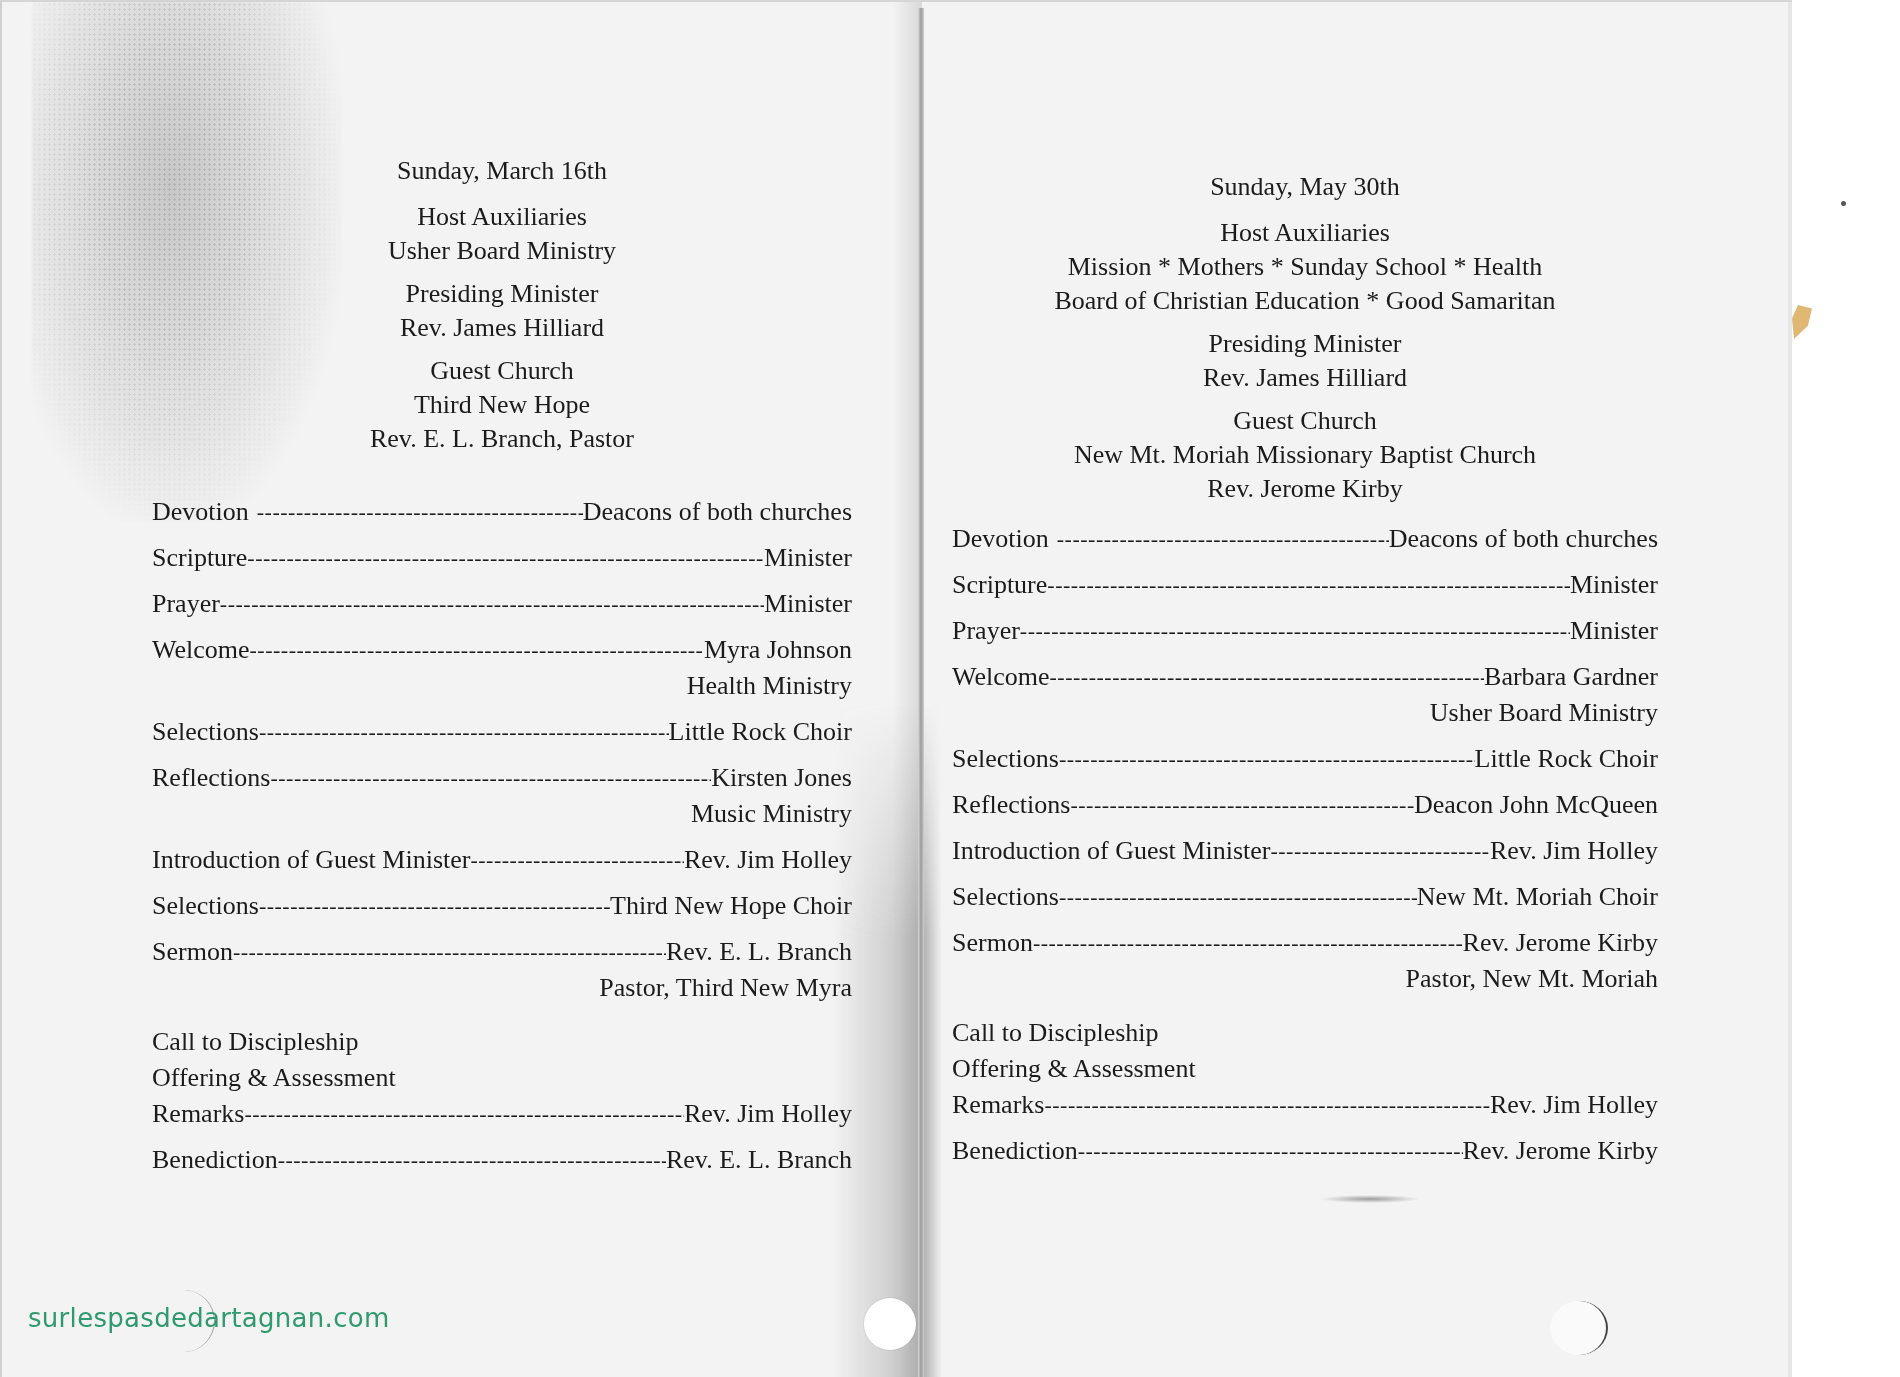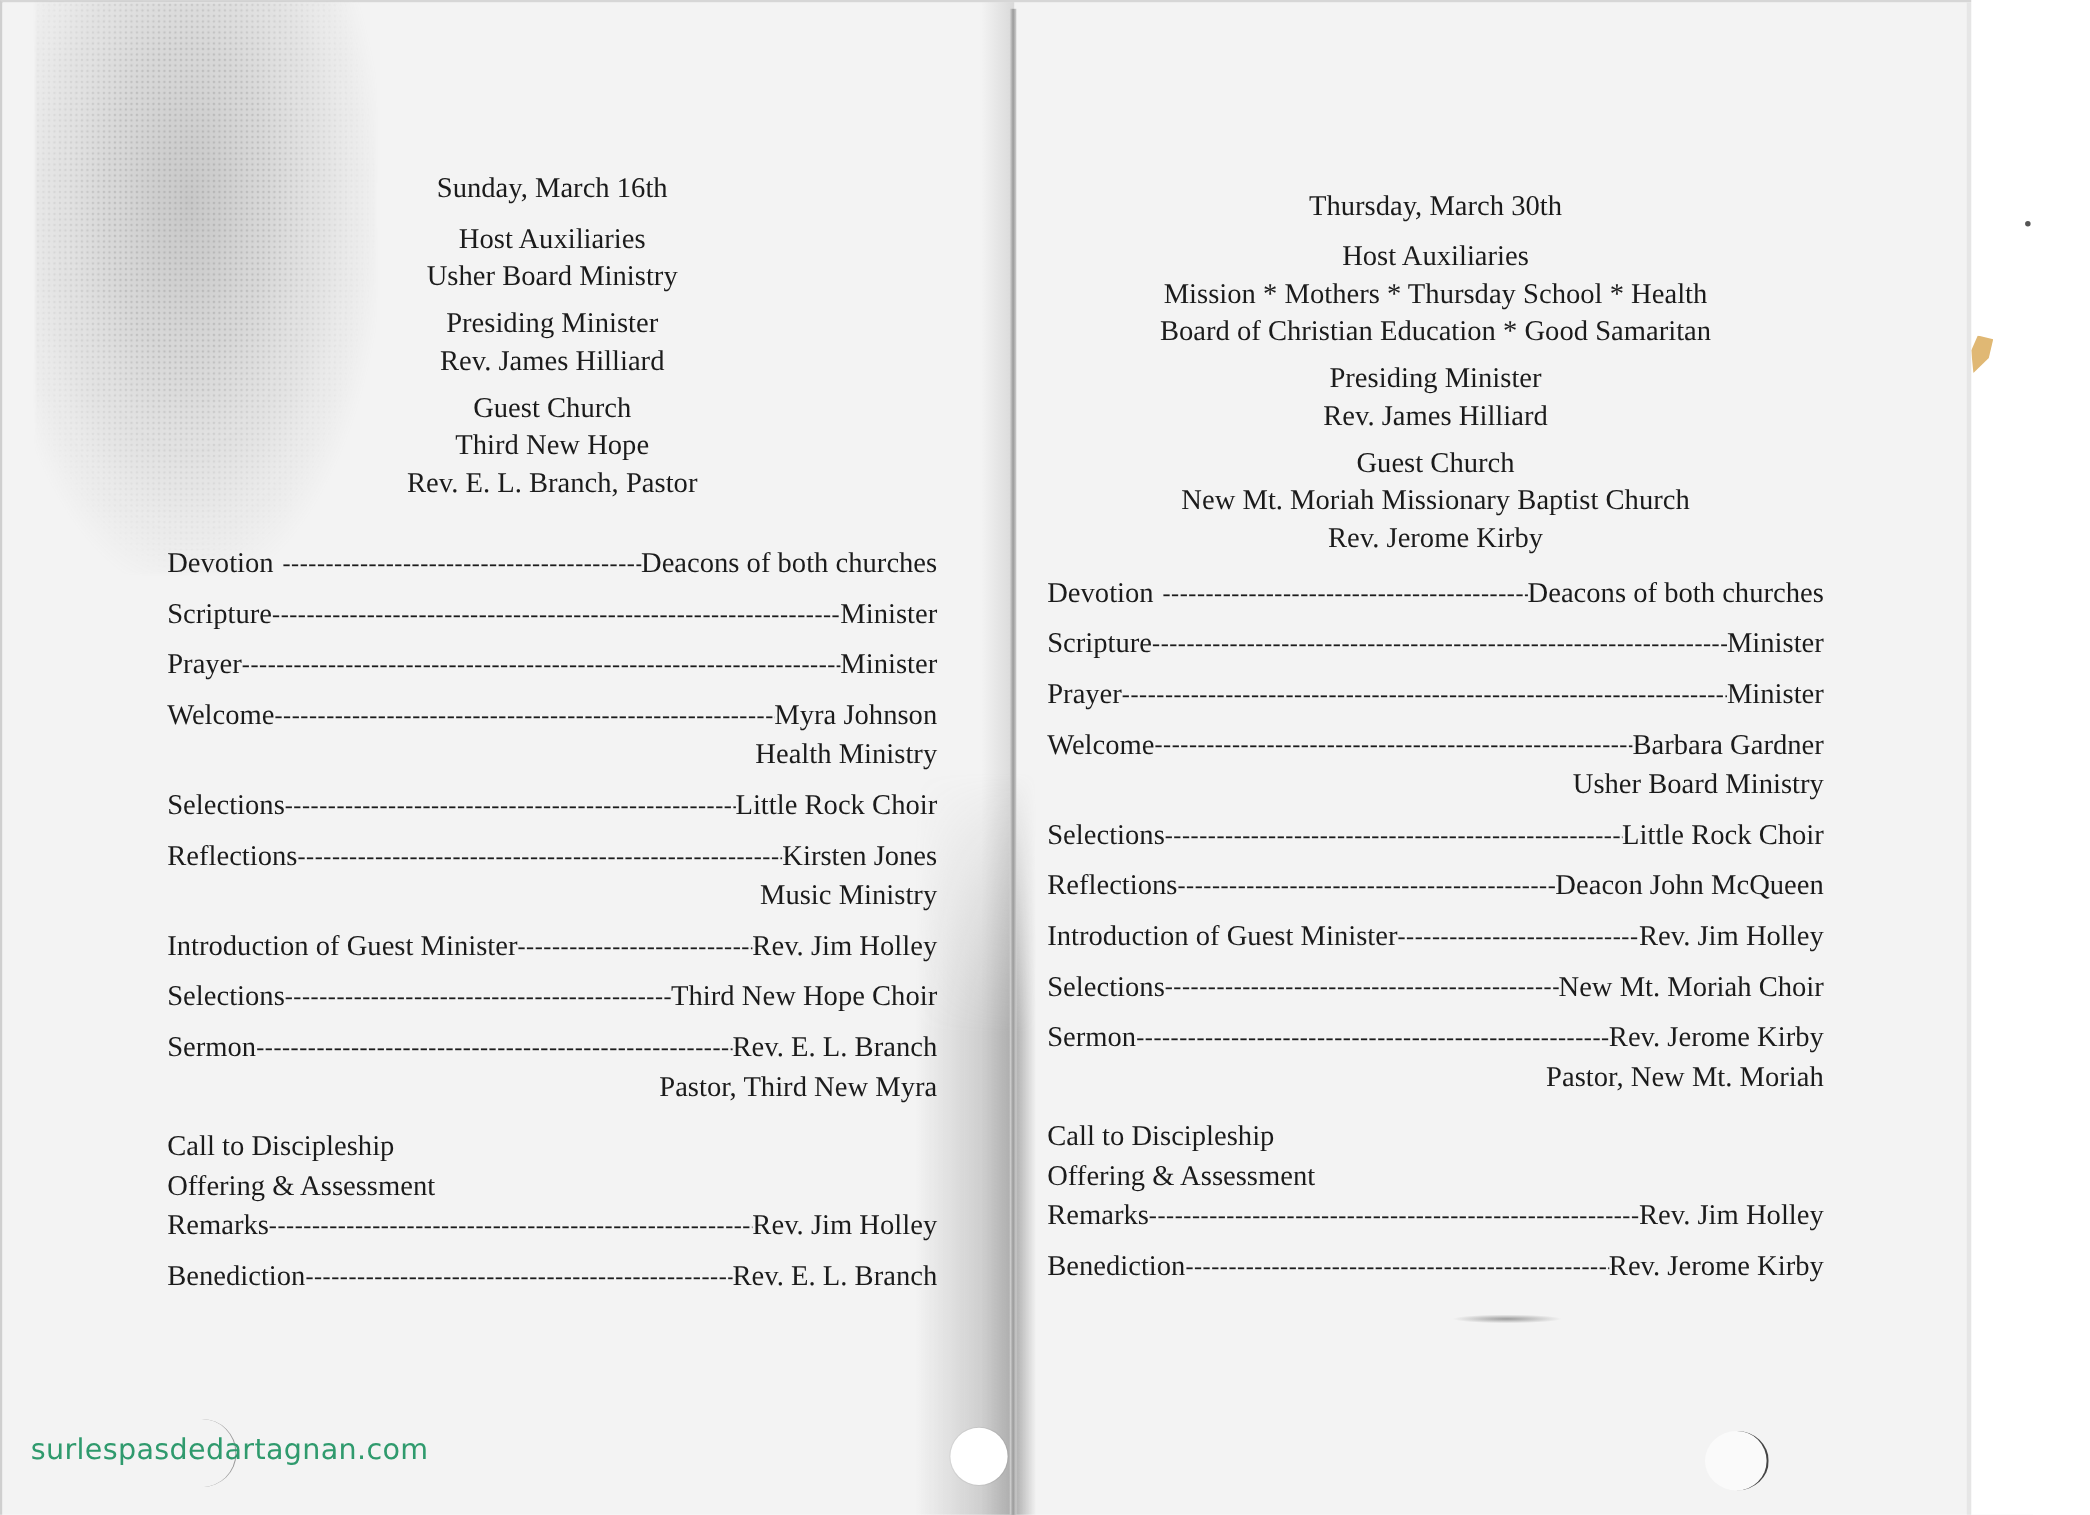--- a/index.html
+++ b/index.html
@@ -190,25 +190,25 @@
         <span class="label">Benediction</span>
         <span class="leader"></span>
         <span class="who">Rev. E. L. Branch</span>
       </div>
     </div>
   </section>
 
   <section class="page page-right">
     <div class="header" style="top:168px;">
       <div class="group" style="margin-bottom:12px;">
-        <span class="line">Thursday, March 30th</span>
+        <span class="line">Sunday, May 30th</span>
       </div>
       <div class="group">
         <span class="line">Host Auxiliaries</span>
-        <span class="line">Mission * Mothers * Thursday School * Health</span>
+        <span class="line">Mission * Mothers * Sunday School * Health</span>
         <span class="line">Board of Christian Education * Good Samaritan</span>
       </div>
       <div class="group">
         <span class="line">Presiding Minister</span>
         <span class="line">Rev. James Hilliard</span>
       </div>
       <div class="group">
         <span class="line">Guest Church</span>
         <span class="line">New Mt. Moriah Missionary Baptist Church</span>
         <span class="line">Rev. Jerome Kirby</span>

